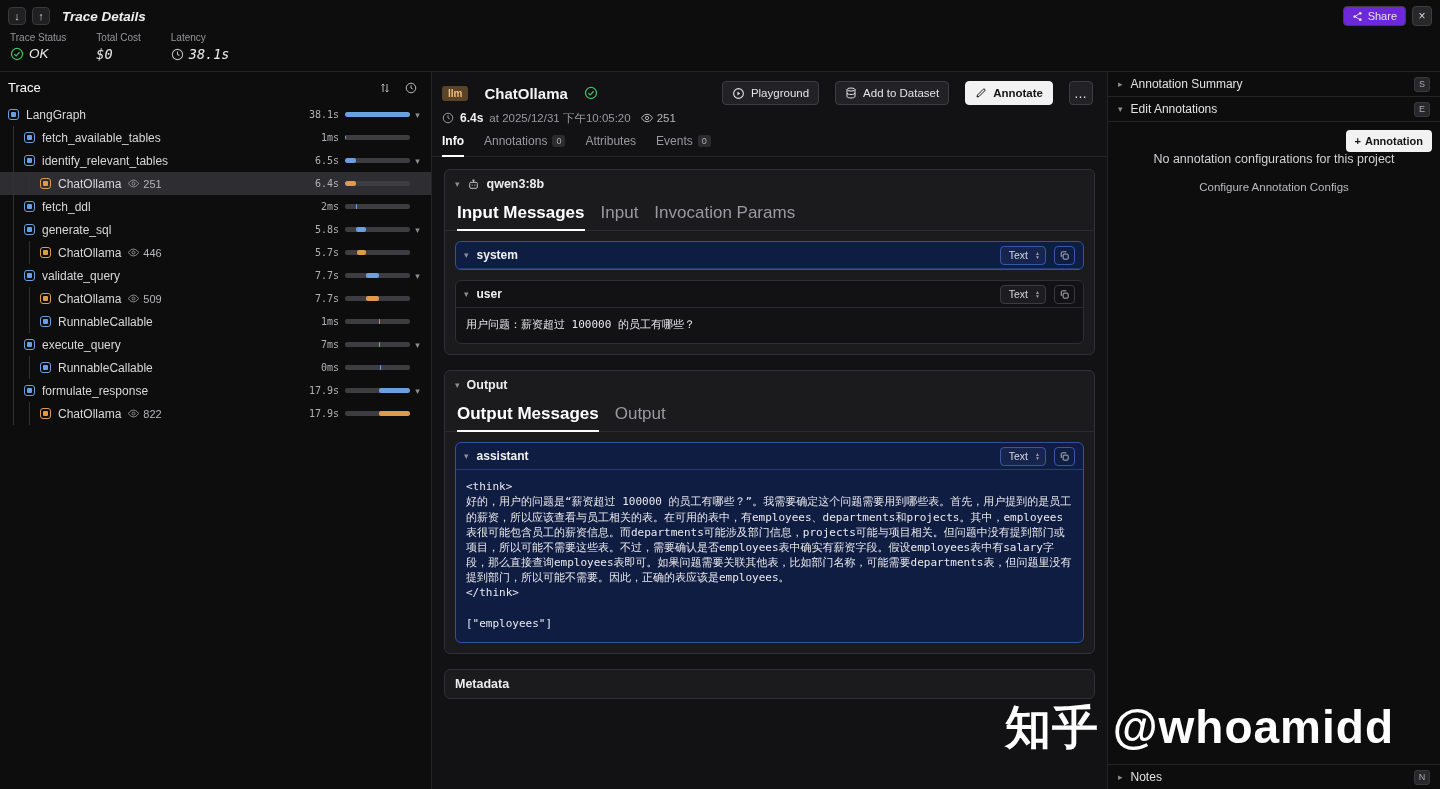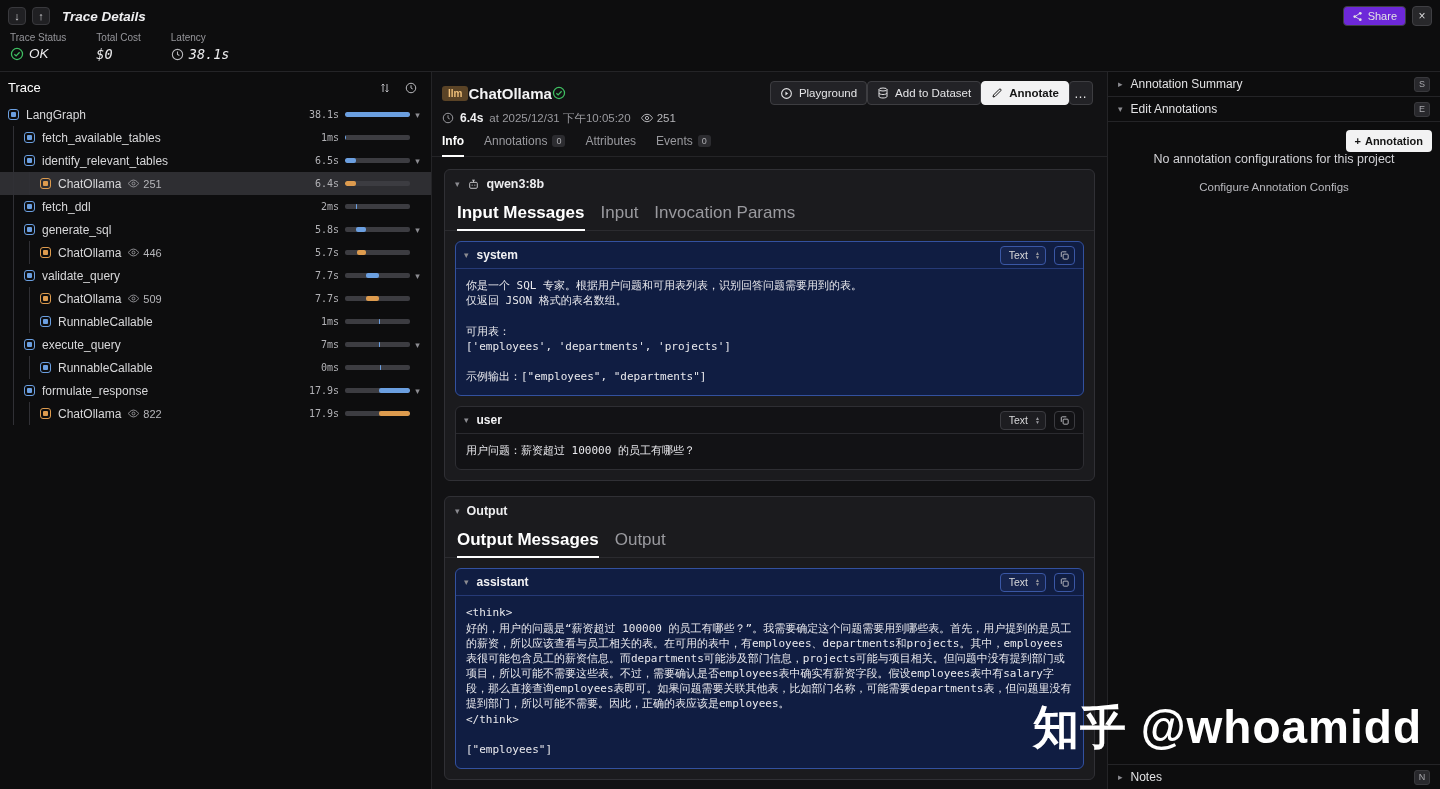--- a/index.html
+++ b/index.html
@@ -56,21 +56,21 @@
   .tok .eye { color:#9a9a9f; display:flex; }
   .tdur { font-size:10px; color:#b2b2b6; min-width:36px; text-align:right; margin-right:6px; flex:none;
     font-family:"DejaVu Sans Mono",monospace; }
   .tbar { width:65px; height:5px; background:#3c3c41; border-radius:2px; position:relative; overflow:hidden; flex:none; }
   .tbar .fill { position:absolute; top:0; bottom:0; border-radius:2px; }
   .chevslot { width:15px; text-align:center; color:#8c8c91; font-size:9px; flex:none; }
 
   
   .detail-panel { flex:1; min-width:0; background:#121214; display:flex; flex-direction:column; }
   .dhead { padding:8px 14px 0 10px; flex:none; }
-  .dh-row1 { display:flex; align-items:center; gap:0; height:26px; }
+  .dh-row1 { display:flex; align-items:center; gap:16px; height:26px; }
   .kind-badge { background:#5a4326; color:#f0c07a; font-size:10px; font-weight:700; padding:2px 6px; border-radius:3px; }
   .dtitle { font-size:15px; font-weight:700; color:#f3f3f5; }
   .act-btn { height:24px; padding:0 9px; background:#222226; border:1px solid #3d3d41; border-radius:4px;
     color:#e4e4e6; font-size:11.5px; display:flex; align-items:center; gap:6px; }
   .act-btn.primary { background:#f2f2f3; border-color:#f2f2f3; color:#141414; font-weight:700; }
   .act-btn.square { width:24px; padding:0; justify-content:center; font-size:13px; letter-spacing:1px; }
   .dh-row2 { display:flex; align-items:center; gap:6px; height:18px; margin-top:3px; font-size:11.5px; color:#9a9a9f; }
   .dh-dur { color:#f0f0f2; font-weight:700; font-size:12px; }
   .dh-eye { display:flex; align-items:center; gap:4px; color:#b6b6ba; margin-left:4px; }
   .tabs { display:flex; gap:20px; padding:7px 10px 0; border-bottom:1px solid #242427; flex:none; }
@@ -113,21 +113,21 @@
   .rbadge { margin-left:auto; min-width:16px; height:15px; padding:0 3px; background:#28282c; border:1px solid #39393d;
     border-radius:3px; font-size:9px; color:#a8a8ad; display:flex; align-items:center; justify-content:center; }
   .add-row { display:flex; justify-content:flex-end; padding:8px 8px 0; flex:none; }
   .add-btn { height:22px; background:#f2f2f3; color:#141414; border:none; border-radius:4px; font-size:11px;
     font-weight:700; padding:0 9px; display:flex; align-items:center; gap:4px; }
   .empty { flex:1; display:flex; flex-direction:column; align-items:center; gap:15px; padding:0 20px; }
   .empty-text { font-size:12.5px; color:#d2d2d6; text-align:center; }
   .cfg-link { font-size:11.5px; color:#b9b9be; cursor:pointer; }
   .notes-row { margin-top:auto; border-top:1px solid #242427; border-bottom:none; }
 
-  .watermark { position:absolute; right:18px; top:697px; font-size:46px; font-weight:700; color:#ffffff;
+  .watermark { position:absolute; right:46px; top:697px; font-size:46px; font-weight:700; color:#ffffff;
     letter-spacing:1px; z-index:50; pointer-events:none; white-space:nowrap; }
 </style>
 </head>
 <body>
 
 <div class="app">
 
   <div class="topbar">
     <button class="icon-sq">↓</button>
     <button class="icon-sq">↑</button>
@@ -493,27 +493,20 @@
                   <span>Text</span>
                   <span class="caret-stack">▲<br>▼</span>
                 </span>
                 <button class="copy-btn">
                     <svg width="11" height="11" viewBox="0 0 24 24" fill="none" stroke="currentColor" stroke-width="2">
                       <rect x="9" y="9" width="11" height="11" rx="2"></rect>
                       <path d="M5 15V6a2 2 0 012-2h9"></path>
                     </svg>
                   </button>
               </div>
-              <div class="msg-body">你是一个 SQL 专家。根据用户问题和可用表列表，识别回答问题需要用到的表。
-仅返回 JSON 格式的表名数组。
-
-可用表：
-['employees', 'departments', 'projects']
-
-示例输出：["employees", "departments"]</div>
             </div>
             <div class="msg" style="margin-bottom:0;">
               <div class="msg-head">
                 <span class="chev">▾</span>
                 <span class="role">user</span>
                 <span class="sp"></span>
                 <span class="fmt-select">
                   <span>Text</span>
                   <span class="caret-stack">▲<br>▼</span>
                 </span>

